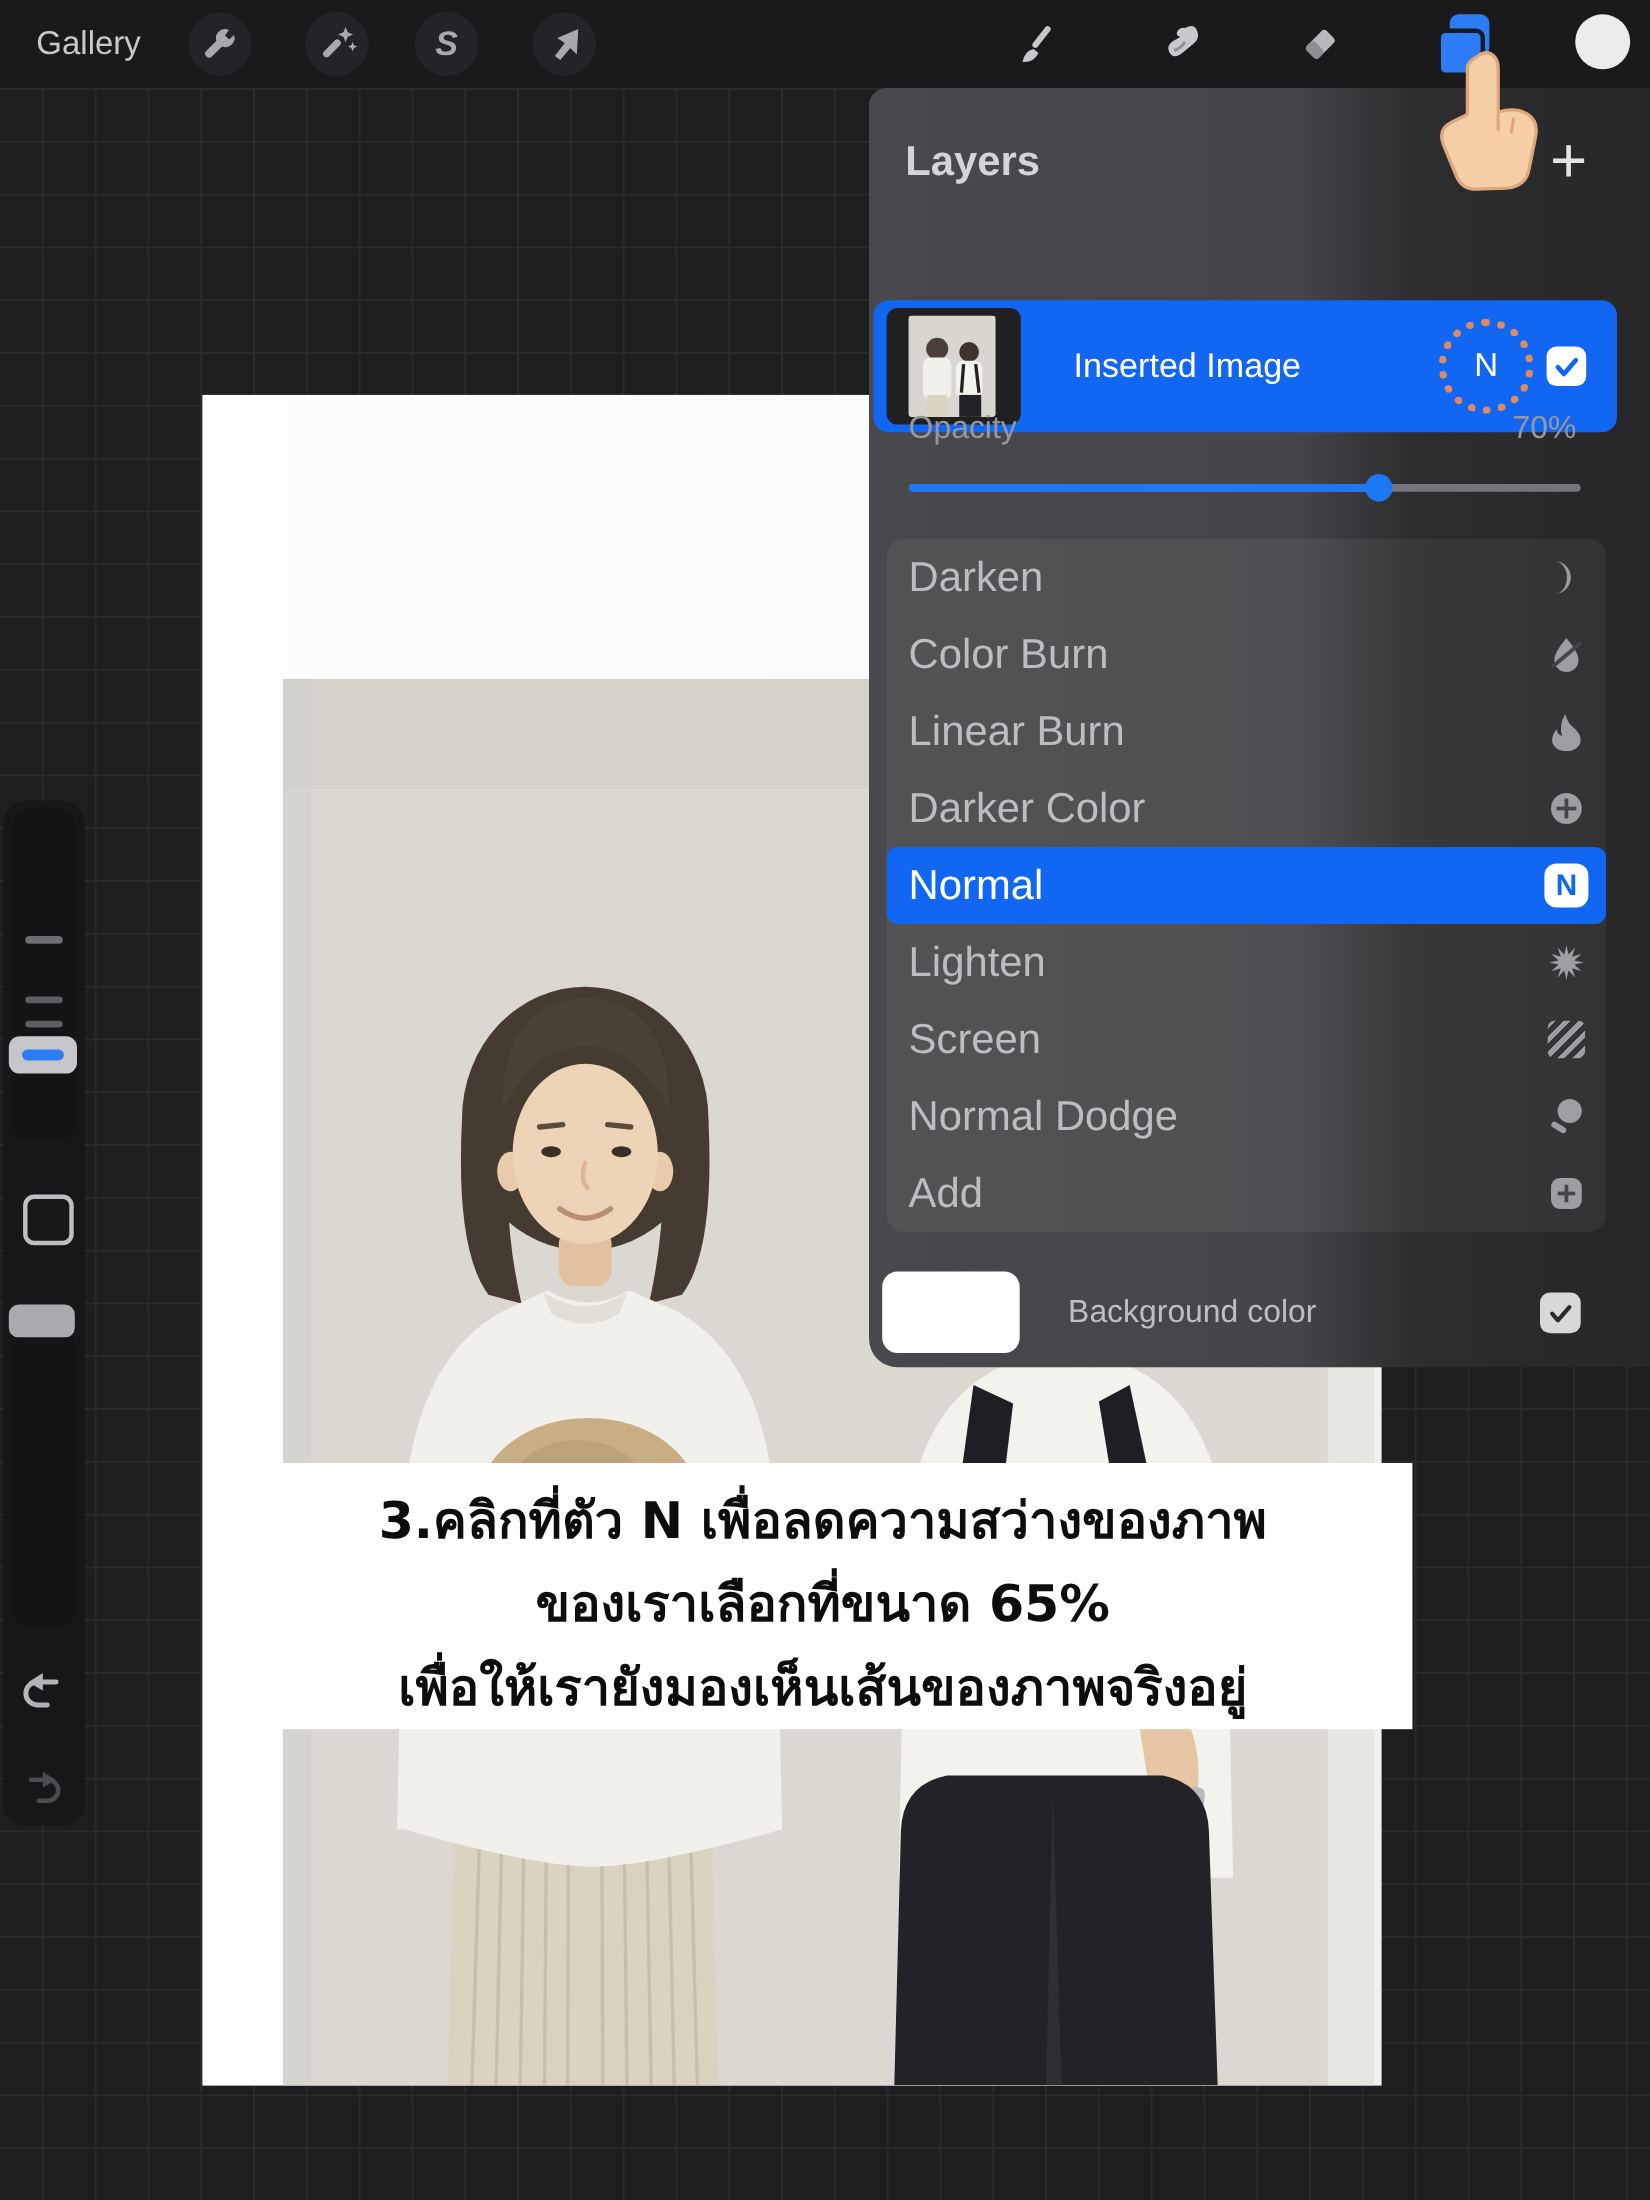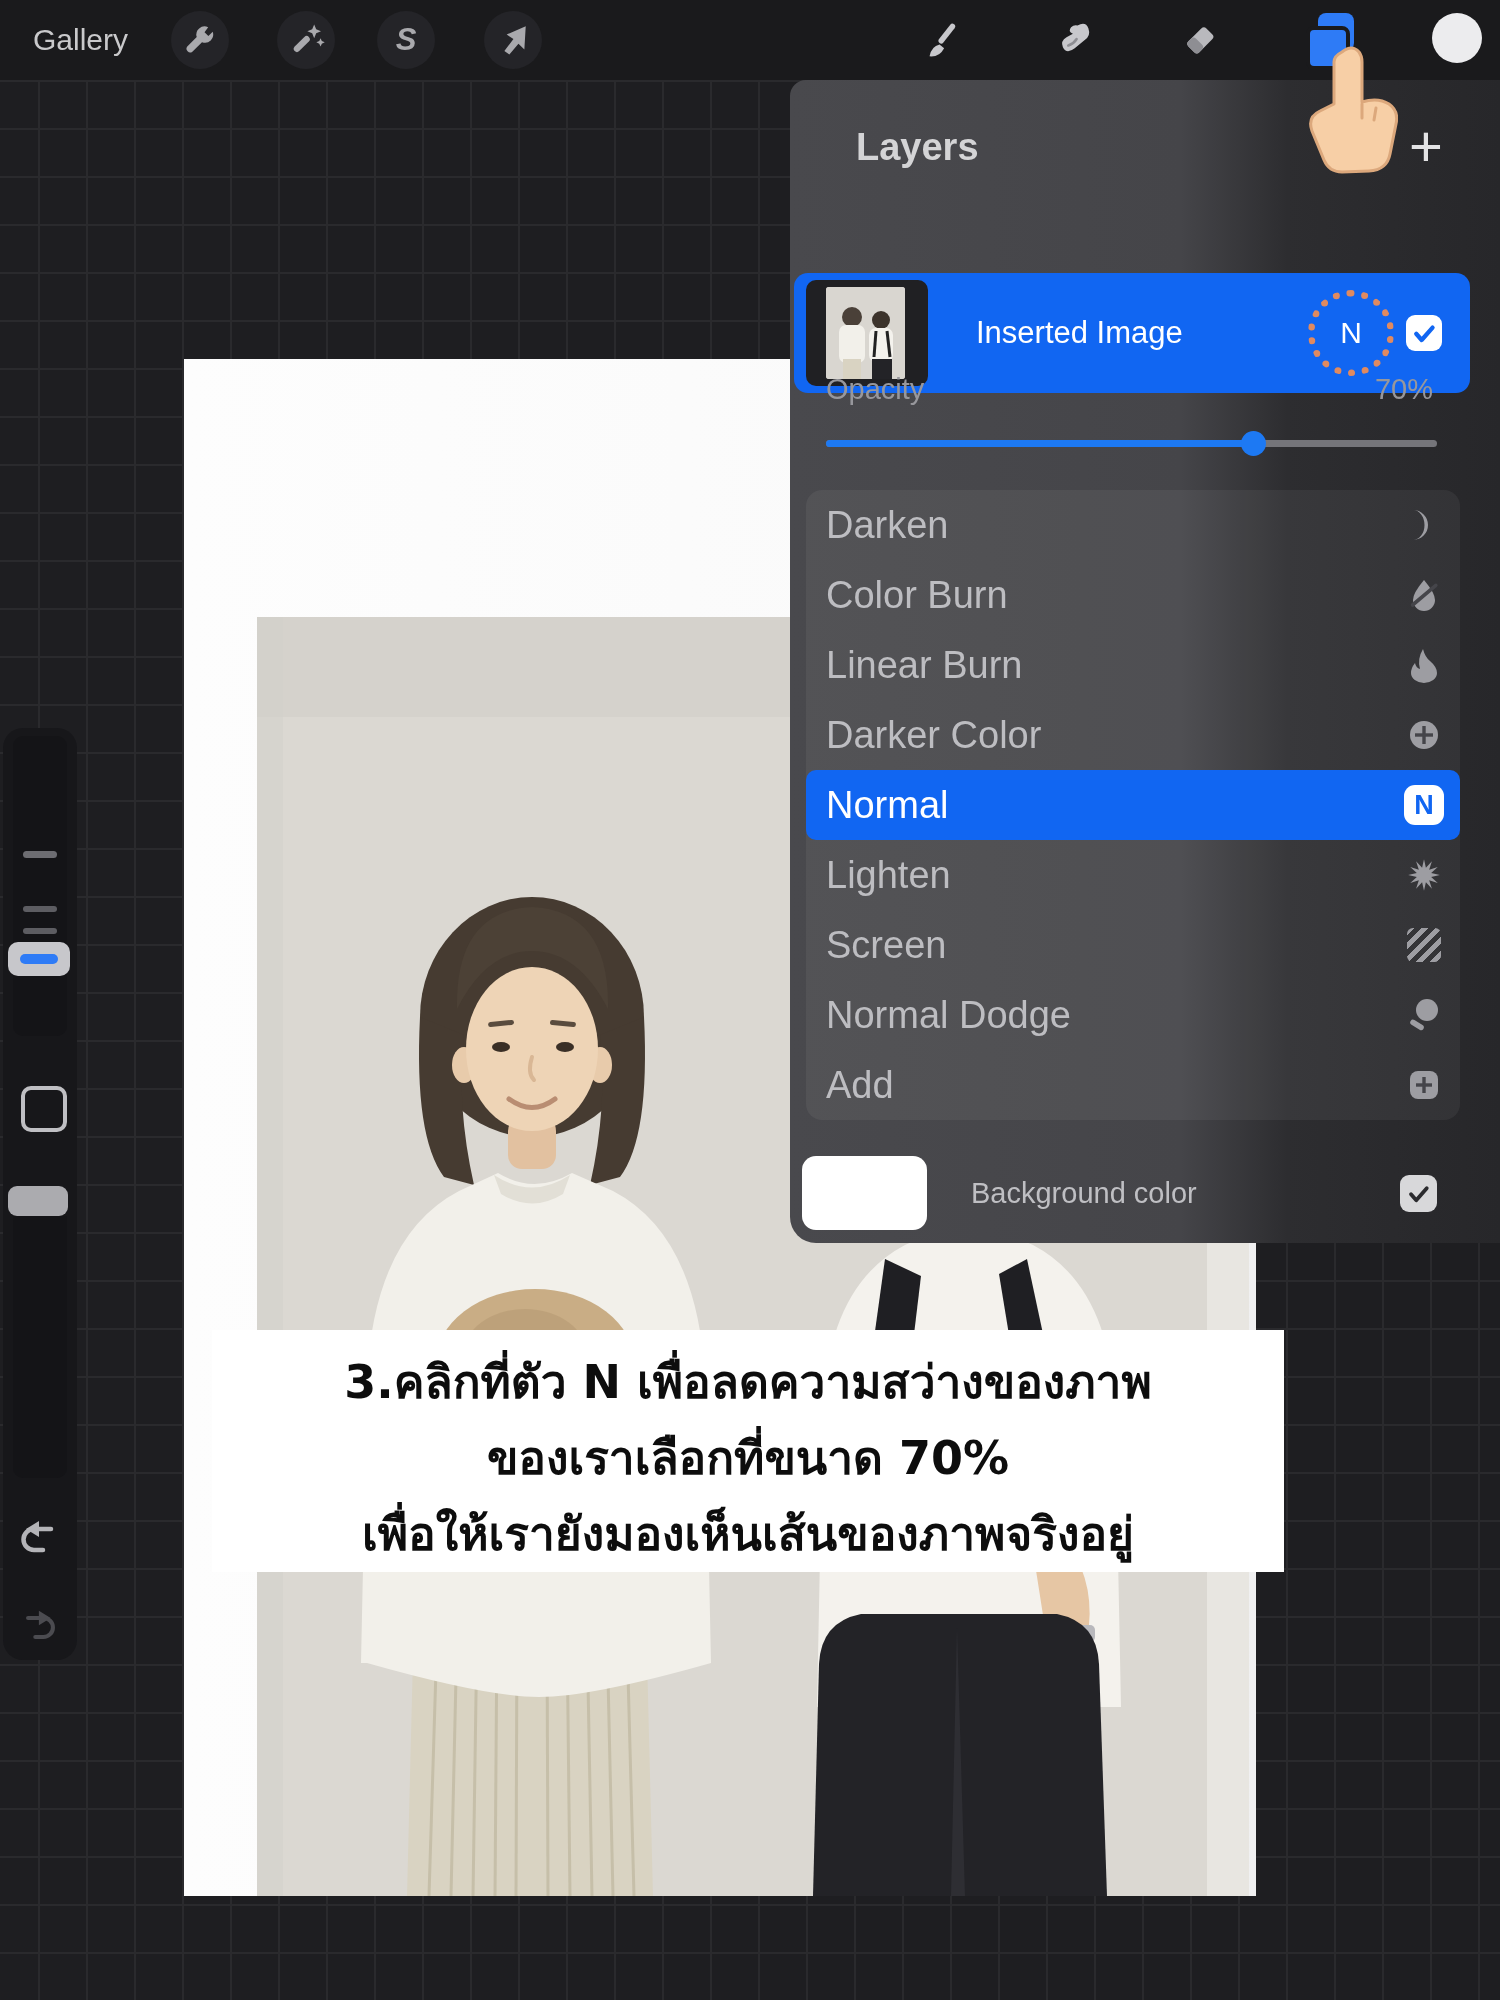--- a/index.html
+++ b/index.html
@@ -36,21 +36,21 @@
   .sdash{position:absolute;left:20px;width:34px;border-radius:4px;background:#6d6d72;}
   #handle1{position:absolute;left:5px;top:214px;width:62px;height:34px;border-radius:10px;background:#c7c7cb;}
   #handle1 .bluedash{position:absolute;left:12px;top:12px;width:38px;height:10px;border-radius:5px;background:#2e7bf6;}
   #modbtn{position:absolute;left:18px;top:358px;width:38px;height:38px;border:4px solid #bfbfc3;border-radius:10px;background:transparent;}
   #handle2{position:absolute;left:5px;top:458px;width:60px;height:30px;border-radius:9px;background:#ababaf;}
   .histicon{position:absolute;left:14px;width:46px;height:42px;}
   
   #panel{left:790px;top:80px;width:710px;height:1163px;z-index:15;
     background:linear-gradient(90deg,#49494d 0%,#454549 55%,#2d2d30 70%,#27272a 100%);
     border-radius:16px 0 0 26px;}
-  #panel-title{left:33px;top:46px;font-size:38px;font-weight:bold;color:#d4d4d6;margin-left:33px;}
+  #panel-title{left:33px;top:46px;font-size:38px;font-weight:bold;color:#d4d4d6;}
   #addbtn{left:608px;top:40px;width:56px;height:56px;color:#e3e3e5;font-size:58px;font-weight:100;
     line-height:52px;text-align:center;}
   #layerrow{left:4px;top:150px;width:676px;height:120px;border-radius:14px;background:#1166f2;margin-top:43px;}
   #thumbframe{left:12px;top:7px;width:122px;height:106px;background:#202023;border-radius:10px;}
   #thumbimg{left:20px;top:7px;width:79px;height:92px;border-radius:3px;overflow:hidden;background:#d9d6d0;}
   #layername{left:182px;top:0;height:120px;line-height:120px;color:#ffffff;font-size:31px;}
   #ndots{left:514px;top:17px;width:72px;height:72px;border:7px dotted #e08a60;border-radius:50%;
     display:flex;align-items:center;justify-content:center;color:#fff;font-size:30px;}
   .checkbox{display:flex;align-items:center;justify-content:center;border-radius:9px;}
   #layercheck{left:612px;top:42px;width:36px;height:36px;background:#ffffff;}
@@ -139,21 +139,21 @@
         <path d="M812 928 q28 42 18 94 l-38 15 q-8 -52 -14 -90 z" fill="#e6c6a4"></path>
         <rect x="794" y="1008" width="44" height="17" rx="5" fill="#b8b8bc"></rect>
         <path d="M556 1279 l6 -232 q2 -42 42 -50 l196 0 q40 8 42 50 l8 232 z" fill="#232327"></path>
         <path d="M700 1010 l-6 269 l14 0 z" fill="#2e2e33"></path>
       </g>
     </svg>
   </div>
 
   <div id="caption" class="abs">
     <div class="cl c0">3.คลิกที่ตัว N เพื่อลดความสว่างของภาพ</div>
-    <div class="cl">ของเราเลือกที่ขนาด 70%</div>
+    <div class="cl">ของเราเลือกที่ขนาด 65%</div>
     <div class="cl">เพื่อให้เรายังมองเห็นเส้นของภาพจริงอยู่</div>
   </div>
 
   <div id="topbar" class="abs">
     <div class="abs gallery">Gallery</div>
     <div class="abs toolcircle" style="left:171px;">
       <svg class="ticon" viewBox="0 0 44 44">
         <path d="M31 8a9 9 0 0 0-12.6 10.8L8 29.2a4 4 0 0 0 5.6 5.6l10.6-10.4A9 9 0 0 0 36 13l-4.8 4.6-4.2-4.2z" fill="#a9a9ad"></path>
       </svg>
     </div>

